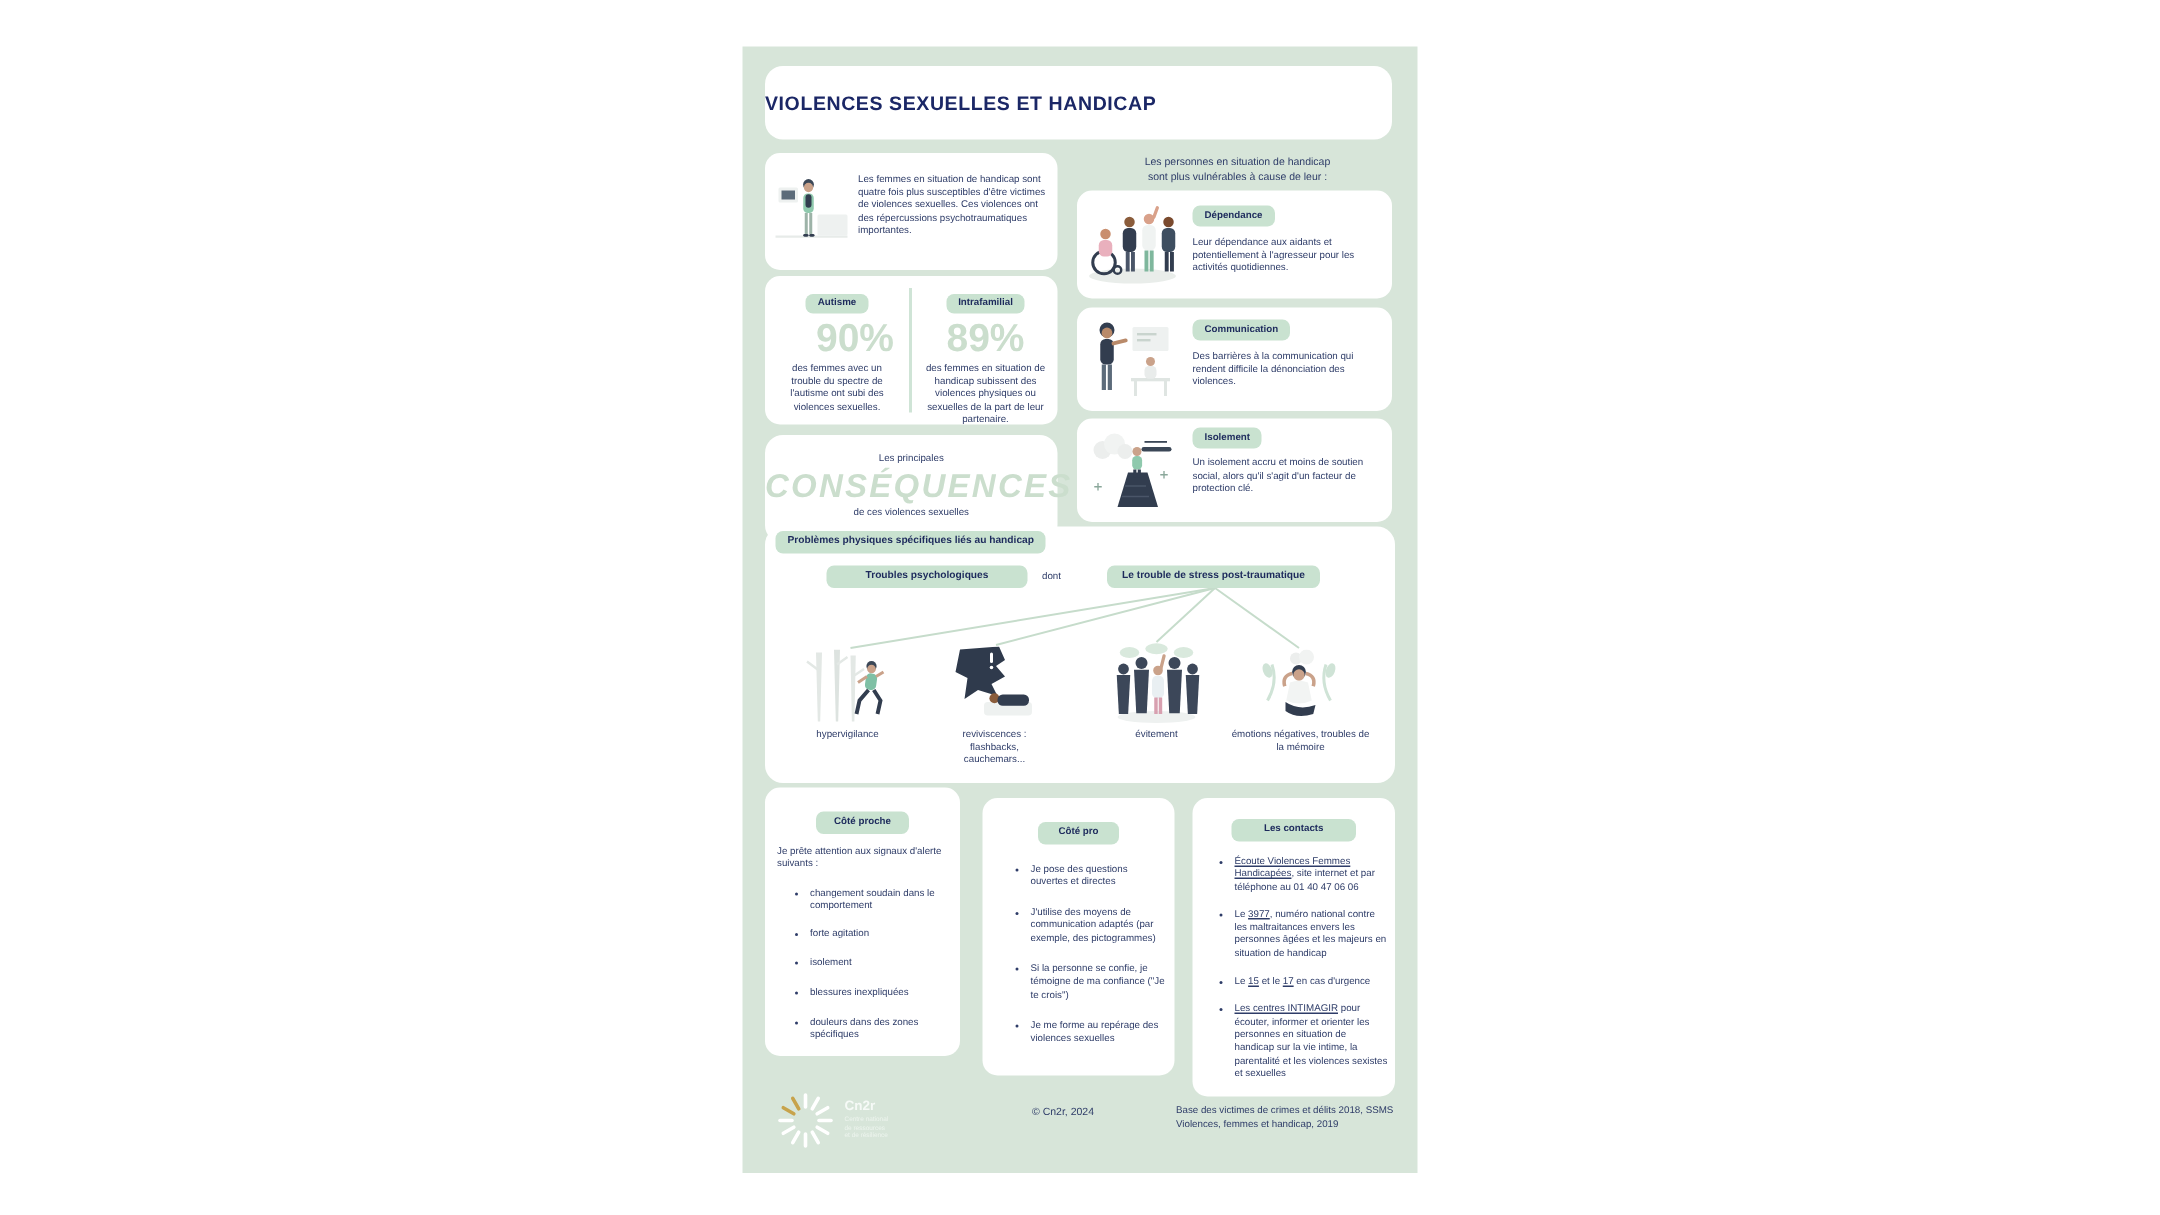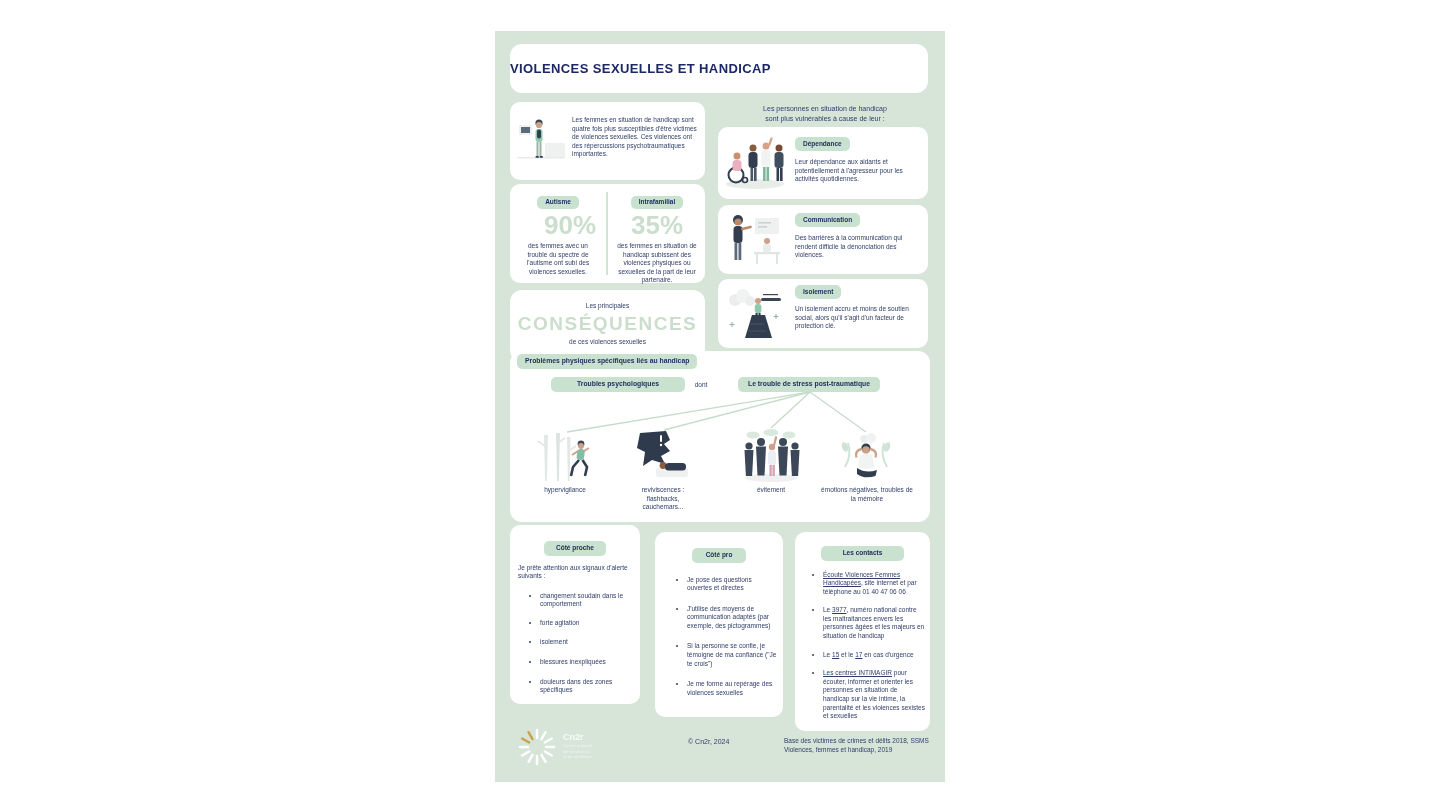--- a/index.html
+++ b/index.html
@@ -52,21 +52,21 @@
 
   <div class="card" style="left:15px;top:153px;width:195px;height:99px;">
     <div class="abs" style="left:96px;top:8px;width:1.5px;height:83px;background:#cfe4d6;"></div>
     <div class="stat-col" style="left:1px;">
       <div style="margin-top:6px;"><span class="badge">Autisme</span></div>
       <div class="big-pct" style="margin-top:3px;padding-left:24px;">90%</div>
       <div class="small" style="width:76px;margin:3px auto 0;">des femmes avec un trouble du spectre de l'autisme ont subi des violences sexuelles.</div>
     </div>
     <div class="stat-col" style="left:100px;">
       <div style="margin-top:6px;"><span class="badge">Intrafamilial</span></div>
-      <div class="big-pct" style="margin-top:3px;">35%</div>
+      <div class="big-pct" style="margin-top:3px;">89%</div>
       <div class="small" style="width:86px;margin:3px auto 0;">des femmes en situation de handicap subissent des violences physiques ou sexuelles de la part de leur partenaire.</div>
     </div>
   </div>
 
   <div class="abs center" style="left:225px;top:73px;width:210px;font-size:7px;line-height:9.5px;color:#2e3c68;">
     <div>Les personnes en situation de handicap</div>
     <div>sont plus vulnérables à cause de leur :</div>
   </div>
 
   <div class="card" style="left:223px;top:96px;width:210px;height:72px;">
@@ -130,21 +130,21 @@
       <rect x="33.5" y="29" width="2.1" height="5.5" fill="#323d4f"></rect>
       <path d="M7 38 v5 M4.5 40.5 h5" stroke="#8aa79a" stroke-width="0.9"></path>
       <path d="M51 30 v5 M48.5 32.5 h5" stroke="#8aa79a" stroke-width="0.9"></path>
     </svg>
     <span class="badge abs" style="left:77px;top:6px;">Isolement</span>
     <div class="abs small" style="left:77px;top:26px;width:126px;">Un isolement accru et moins de soutien social, alors qu'il s'agit d'un facteur de protection clé.</div>
   </div>
 
   <div class="card center" style="left:15px;top:259px;width:195px;height:72px;border-radius:12px;">
     <div class="small" style="margin-top:12px;">Les principales</div>
-    <div class="pale" style="font-size:19px;font-weight:bold;letter-spacing:1.5px;line-height:21px;margin-top:2px;">CONSÉQUENCES</div>
+    <div class="pale" style="font-size:22px;font-weight:bold;letter-spacing:1.5px;line-height:21px;margin-top:2px;font-style:italic;">CONSÉQUENCES</div>
     <div class="small" style="margin-top:4px;">de ces violences sexuelles</div>
   </div>
 
   <div class="card" style="left:15px;top:320px;width:420px;height:171px;border-radius:12px;">
     <svg class="abs" style="left:0;top:0;" width="420" height="171" viewBox="0 0 420 171">
       <line class="fanline" x1="300" y1="41" x2="57" y2="81"></line>
       <line class="fanline" x1="300" y1="41" x2="154" y2="79"></line>
       <line class="fanline" x1="300" y1="41" x2="261" y2="77"></line>
       <line class="fanline" x1="300" y1="41" x2="356" y2="81"></line>
     </svg>

